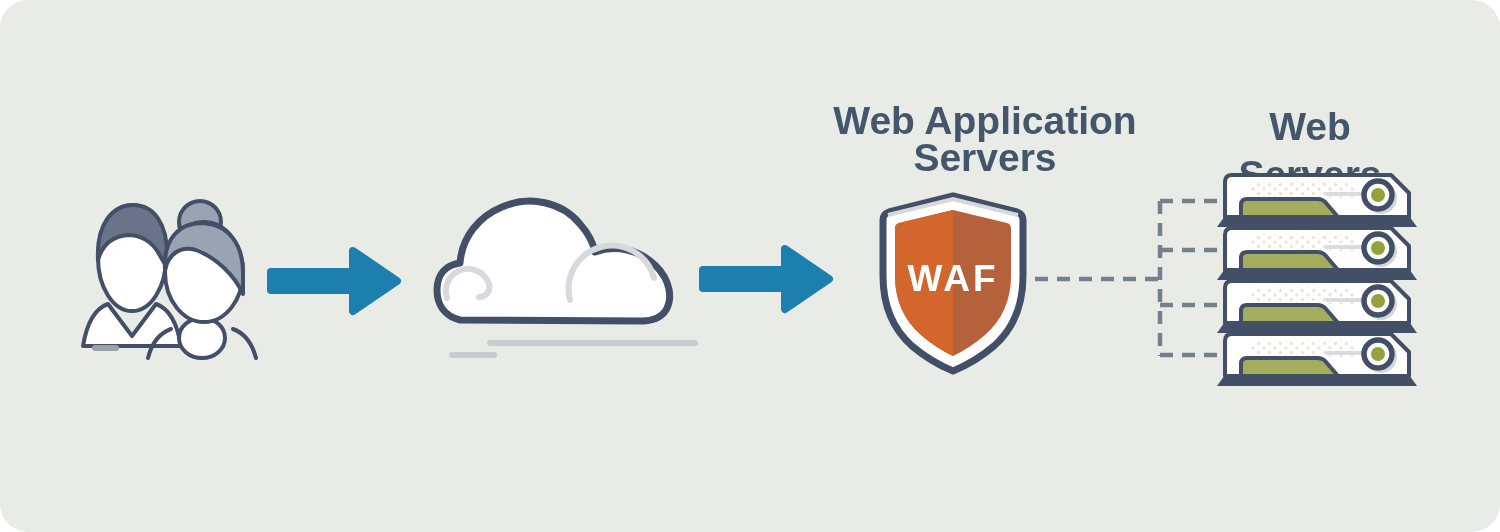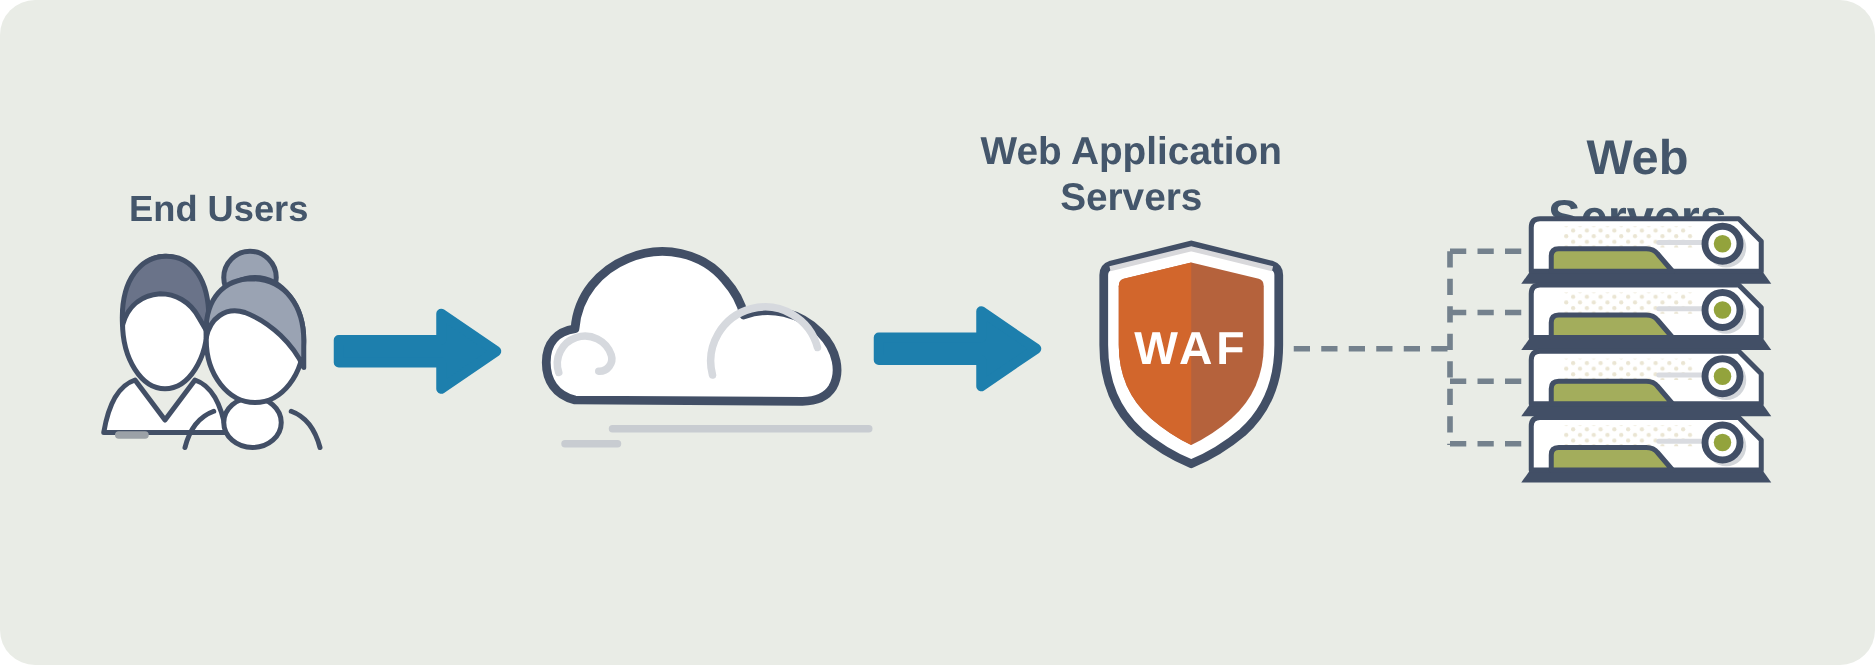--- a/index.html
+++ b/index.html
@@ -10,21 +10,21 @@
     --cloud-inner:#d6d9de; --speed-line:#c8ccd1; --gray-dash:#74818d;
     --dash-mark:#9ba1a7; --dots:#eae5d3; --line-gray:#d9dbe0; --shadow-gray:#d3d6da;
   }
   *{margin:0;padding:0;box-sizing:border-box}
   body{background:#fff;font-family:"Liberation Sans",sans-serif}
   .page{position:relative;width:1500px;height:532px;background:#fff;overflow:hidden}
   .canvas{position:absolute;inset:0;background:var(--canvas-bg);border-radius:28px}
   .abs{position:absolute}
   .label{position:absolute;color:var(--text);font-weight:700;text-align:center;line-height:1.22}
   .end-users-label{left:75px;top:151px;width:200px;font-size:29px}
-  .waf-title{left:752px;top:102px;width:306px;font-size:31px;line-height:37px}
+  .waf-title{left:832px;top:102px;width:306px;font-size:39px;line-height:37px}
   .servers-label{left:1205px;top:103px;width:210px;font-size:39px}
   .speedline{position:absolute;height:6px;border-radius:3px;background:var(--speed-line)}
   .speedline.l1{left:487px;top:340px;width:211px}
   .speedline.l2{left:449px;top:352px;width:48px}
   .dash-mark{position:absolute;left:92px;top:345px;width:27px;height:6px;border-radius:3px;background:var(--dash-mark)}
   svg{display:block;overflow:visible}
   svg .sn{stroke:var(--navy)}
   svg .fw{fill:#fff}
   svg .nf{fill:none}
   svg .fnavy{fill:var(--navy)}
@@ -41,21 +41,20 @@
   svg .fshadow{fill:var(--shadow-gray)}
   svg .fdots{fill:var(--dots)}
   svg text.waf{font-family:"Liberation Sans",sans-serif;font-size:37px;font-weight:700;letter-spacing:3px;fill:#fff;text-anchor:middle}
 </style>
 </head>
 <body>
 
 <div class="page">
   <div class="canvas"></div>
 
-  <div class="label end-users-label">End Users</div>
 
   <svg class="abs" style="left:78px;top:196px" width="180" height="170" viewBox="0 0 180 170">
 
     <path class="fw sn" stroke-width="4" stroke-linejoin="round" d="M 30,108 L 54,140 L 78,108 C 90,112 99,126 103,150 L 5,150 C 9,126 18,112 30,108 Z"></path>
     <ellipse class="fw sn" stroke-width="4" cx="54" cy="62" rx="34" ry="53"></ellipse>
     <path class="fhd sn" stroke-width="4" stroke-linejoin="round" d="M 20,64 C 18,26 36,9 55,9 C 76,9 90,28 89,62 L 88,70 L 81,58 C 74,45 62,39 50,39 C 38,40 25,46 20,64 Z"></path>
 
     <circle class="fhl sn" stroke-width="4" cx="122" cy="26" r="21"></circle>
     <path class="nf sn" stroke-width="4" fill="#fff" stroke-linecap="round" d="M 70,162 C 74,146 82,137 93,133"></path>
     <path class="nf sn" stroke-width="4" stroke-linecap="round" d="M 155,133 C 166,137 174,147 178,162"></path>

